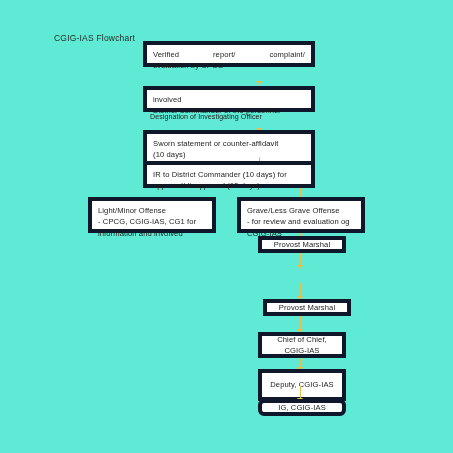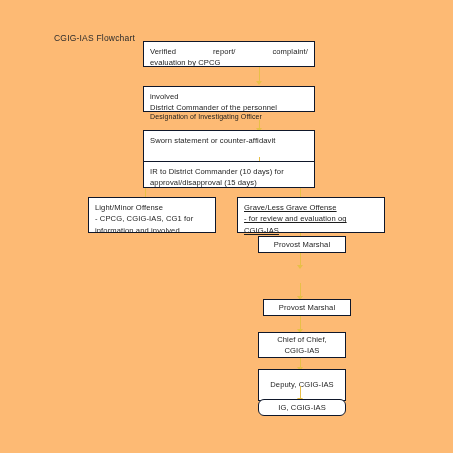--- a/index.html
+++ b/index.html
@@ -4,38 +4,38 @@
 <style>
   html, body {
     margin: 0;
     padding: 0;
     background: #ffffff;
   }
   #page {
     position: relative;
     width: 453px;
     height: 453px;
-    background: #fdba74;
+    background: #5eead4;
     font-family: "Liberation Sans", sans-serif;
     overflow: hidden;
   }
   .chart-title {
     position: absolute;
     left: 54px;
     top: 33px;
     font-size: 8.5px;
     color: #2b2b2b;
     letter-spacing: 0.2px;
     white-space: nowrap;
   }
   .node {
     position: absolute;
     box-sizing: border-box;
     background: #ffffff;
-    border: 1px solid #0f172a;
+    border: 4px solid #0f172a;
     color: #1c1c1c;
     font-size: 7.6px;
     line-height: 1.5;
     padding: 4px 6px;
     letter-spacing: 0.1px;
   }
   .node.center {
     text-align: center;
     display: flex;
     align-items: center;
@@ -100,20 +100,21 @@
 
   <div class="plain-label" style="left:150px; top:113px;">Designation of Investigating Officer</div>
 
   <div class="conn" style="left:255px; top:120px; height:13px;">
     <div class="stem" style="height:9px;"></div>
     <div class="head" style="top:8px;"></div>
   </div>
 
   <div class="node" style="left:143px; top:130px; width:172px; height:45px;">
     <span class="ln">Sworn statement or counter-affidavit</span>
+    <span class="ln">(10 days)</span>
   </div>
 
   <div class="conn" style="left:255px; top:157px; height:19px;">
     <div class="stem" style="height:15px;"></div>
     <div class="head" style="top:14px;"></div>
   </div>
 
   <div class="node" style="left:143px; top:161px; width:172px; height:27px;">
     <span class="ln">IR to District Commander (10 days) for</span>
     <span class="ln">approval/disapproval (15 days)</span>
@@ -127,21 +128,21 @@
     <div class="stem" style="height:10px;"></div>
     <div class="head" style="top:9px;"></div>
   </div>
 
   <div class="node" style="left:88px; top:197px; width:128px; height:36px;">
     <span class="ln">Light/Minor Offense</span>
     <span class="ln">- CPCG, CGIG-IAS, CG1 for</span>
     <span class="ln">information and involved</span>
   </div>
 
-  <div class="node" style="left:237px; top:197px; width:148px; height:36px;text-decoration:underline;">
+  <div class="node" style="left:237px; top:197px; width:128px; height:36px;">
     <span class="ln">Grave/Less Grave Offense</span>
     <span class="ln">- for review and evaluation og</span>
     <span class="ln">CGIG-IAS</span>
   </div>
 
   <div class="conn" style="left:296px; top:233px; height:12px;">
     <div class="stem" style="height:8px;"></div>
     <div class="head" style="top:7px;"></div>
   </div>
 

